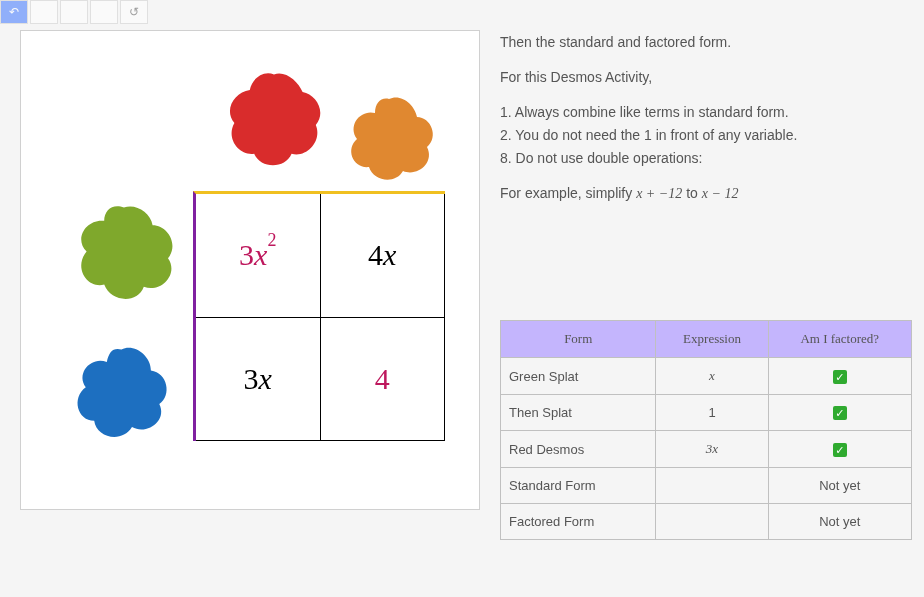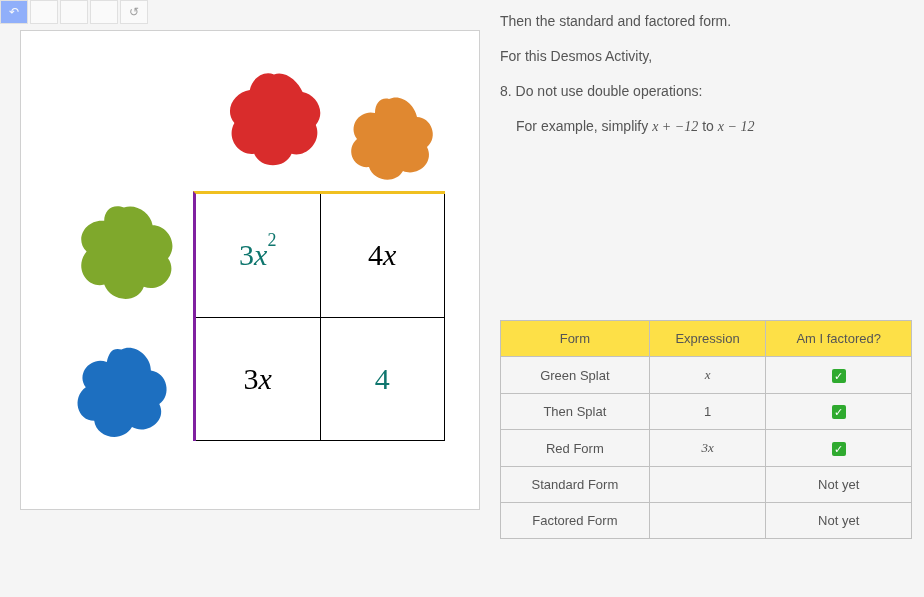--- a/index.html
+++ b/index.html
@@ -9,35 +9,35 @@
     .toolbar-stub div { width: 28px; height: 24px; border: 1px solid #ccc; background: #fff; font-size: 12px; display:flex; align-items:center; justify-content:center; }
     .toolbar-stub div.first{background:#2d6cff;color:#fff;}
 
     .left-panel { position: absolute; top: 30px; left: 20px; width: 460px; height: 480px; border: 1px solid #d0d0d0; background: #fff; }
 
     .splat { position: absolute; }
     .splat svg { display:block; }
 
     .grid-box { position: absolute; left: 172px; top: 160px; width: 252px; height: 250px; border-top: 3px solid #f0c020; border-left: 3px solid #8020a0; background: #fff; }
     .grid-row { display: flex; height: 50%; }
-    .grid-cell { width: 50%; border-right: 1px solid #000; border-bottom: 1px solid #000; display: flex; align-items: center; justify-content: center; font-size: 30px; color: #0f766e; font-family: "Times New Roman", serif; }
+    .grid-cell { width: 50%; border-right: 1px solid #000; border-bottom: 1px solid #000; display: flex; align-items: center; justify-content: center; font-size: 30px; color: #be185d; font-family: "Times New Roman", serif; }
     .grid-cell.b{color:#000000;}
     .grid-cell .sup { font-size: 18px; vertical-align: super; position: relative; top:-8px; }
 
-    .right-panel { position: absolute; top: 11px; left: 500px; width: 410px; color: #555; font-size: 14px; line-height: 1.5; }
+    .right-panel { position: absolute; top: 32px; left: 500px; width: 410px; color: #555; font-size: 14px; line-height: 1.5; }
     .right-panel p { margin-bottom: 14px; }
     ol.rules { list-style: none; margin-bottom: 14px; }
     ol.rules li { margin-bottom: 2px; }
-    .example { margin-left: 16px; }
+    .example { margin-left: 0; }
     .mathi{font-style:italic;font-family:"Times New Roman",serif;}
 
     .answer-table { position: absolute; top: 320px; left: 500px; width: 412px; border-collapse: collapse; color: #555; font-size: 13px; }
     .answer-table th, .answer-table td { border: 1px solid #c0c0c0; padding: 10px 8px; text-align: center; }
-    .answer-table th { font-weight: normal; background: #fde047; }
-    .answer-table td.form-name { text-align: center; margin-left: 24px; }
+    .answer-table th { font-weight: normal; background: #c4b5fd; font-family: Liberation Serif, serif; }
+    .answer-table td.form-name { text-align: left; margin-left: 24px; }
     .check { display:inline-block; width:14px; height:14px; background:#2faa2f; color:#fff; font-size:11px; line-height:14px; border-radius:2px; }
   </style>
 </head>
 <body>
 
 <div class="toolbar-stub">
   <div class="first">↶</div>
   <div></div>
   <div></div>
   <div></div>
@@ -84,20 +84,22 @@
           <span>4</span>
         </div>
     </div>
   </div>
 </div>
 
 <div class="right-panel">
   <p>Then the standard and factored form.</p>
   <p>For this Desmos Activity,</p>
   <ol class="rules">
+    <li>1. Always combine like terms in standard form.</li>
+    <li>2. You do not need the 1 in front of any variable.</li>
     <li>8. Do not use double operations:</li>
   </ol>
   <p class="example">
     <span>For example, simplify </span>
     <span class="mathi">x + −12</span>
     <span> to </span>
     <span class="mathi">x − 12</span>
   </p>
 </div>
 
@@ -114,21 +116,21 @@
         <td class="form-name">Green Splat</td>
         <td><span class="mathi">x</span></td>
         <td><span class="check">✓</span></td>
       </tr>
       <tr>
         <td class="form-name">Then Splat</td>
         <td>1</td>
         <td><span class="check">✓</span></td>
       </tr>
       <tr>
-        <td class="form-name">Red Form</td>
+        <td class="form-name">Red Desmos</td>
         <td><span class="mathi">3x</span></td>
         <td><span class="check">✓</span></td>
       </tr>
       <tr>
         <td class="form-name">Standard Form</td>
         <td></td>
         <td>Not yet</td>
       </tr>
       <tr>
         <td class="form-name">Factored Form</td>

